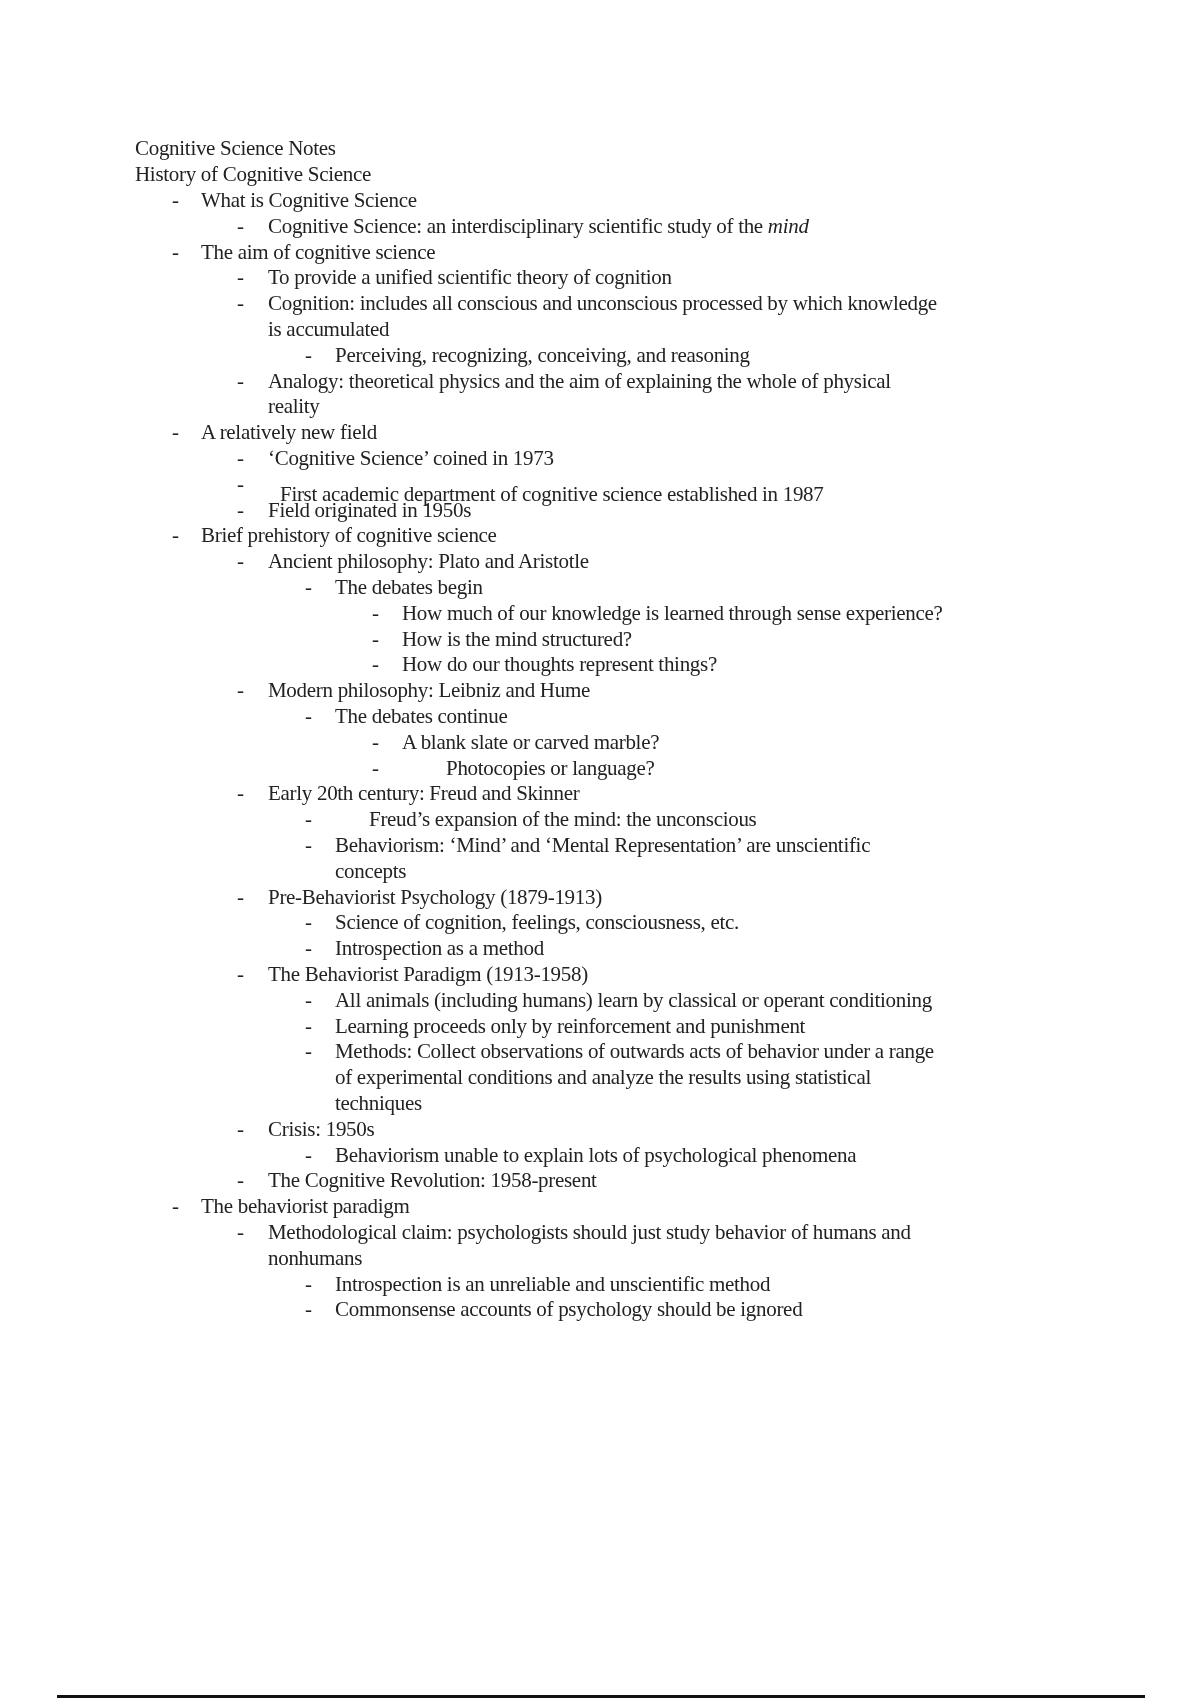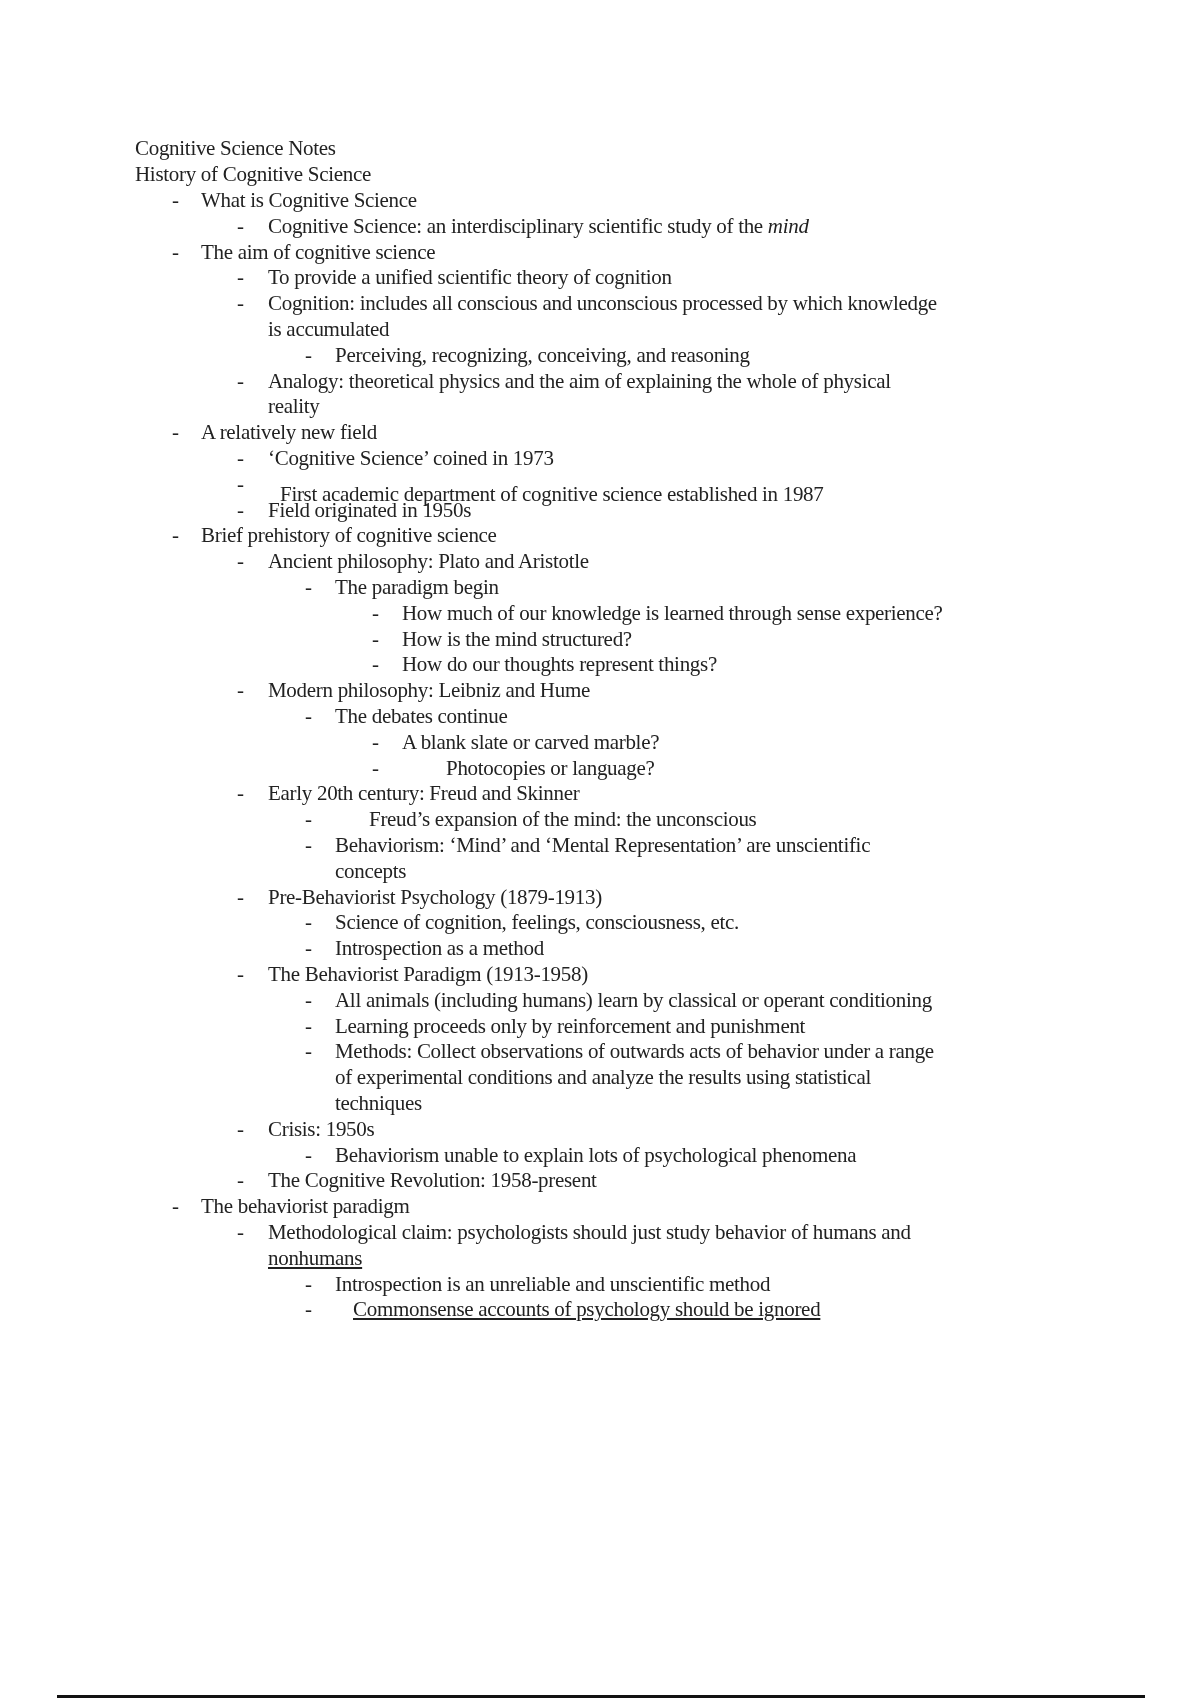--- a/index.html
+++ b/index.html
@@ -58,21 +58,21 @@
       <div class="line" style="left: 268px; top: 445px;"><span>‘Cognitive Science’ coined in 1973</span></div>
       <div class="dash" style="left: 237px; top: 471px;">-</div>
       <div class="line" style="left: 268px; top: 481px; margin-left: 12px;"><span>First academic department of cognitive science established in 1987</span></div>
       <div class="dash" style="left: 237px; top: 497px;">-</div>
       <div class="line" style="left: 268px; top: 497px;"><span>Field originated in 1950s</span></div>
       <div class="dash" style="left: 172px; top: 522px;">-</div>
       <div class="line" style="left: 201px; top: 522px;"><span>Brief prehistory of cognitive science</span></div>
       <div class="dash" style="left: 237px; top: 548px;">-</div>
       <div class="line" style="left: 268px; top: 548px;"><span>Ancient philosophy: Plato and Aristotle</span></div>
       <div class="dash" style="left: 305px; top: 574px;">-</div>
-      <div class="line" style="left: 335px; top: 574px;"><span>The paradigm begin</span></div>
+      <div class="line" style="left: 335px; top: 574px;"><span>The debates begin</span></div>
       <div class="dash" style="left: 372px; top: 600px;">-</div>
       <div class="line" style="left: 402px; top: 600px;"><span>How much of our knowledge is learned through sense experience?</span></div>
       <div class="dash" style="left: 372px; top: 626px;">-</div>
       <div class="line" style="left: 402px; top: 626px;"><span>How is the mind structured?</span></div>
       <div class="dash" style="left: 372px; top: 651px;">-</div>
       <div class="line" style="left: 402px; top: 651px;"><span>How do our thoughts represent things?</span></div>
       <div class="dash" style="left: 237px; top: 677px;">-</div>
       <div class="line" style="left: 268px; top: 677px;"><span>Modern philosophy: Leibniz and Hume</span></div>
       <div class="dash" style="left: 305px; top: 703px;">-</div>
       <div class="line" style="left: 335px; top: 703px;"><span>The debates continue</span></div>
@@ -106,20 +106,20 @@
       <div class="dash" style="left: 237px; top: 1116px;">-</div>
       <div class="line" style="left: 268px; top: 1116px;"><span>Crisis: 1950s</span></div>
       <div class="dash" style="left: 305px; top: 1142px;">-</div>
       <div class="line" style="left: 335px; top: 1142px;"><span>Behaviorism unable to explain lots of psychological phenomena</span></div>
       <div class="dash" style="left: 237px; top: 1167px;">-</div>
       <div class="line" style="left: 268px; top: 1167px;"><span>The Cognitive Revolution: 1958-present</span></div>
       <div class="dash" style="left: 172px; top: 1193px;">-</div>
       <div class="line" style="left: 201px; top: 1193px;"><span>The behaviorist paradigm</span></div>
       <div class="dash" style="left: 237px; top: 1219px;">-</div>
       <div class="line" style="left: 268px; top: 1219px;"><span>Methodological claim: psychologists should just study behavior of humans and</span></div>
-      <div class="line" style="left: 268px; top: 1245px; text-decoration: underline;">nonhumans</div>
+      <div class="line" style="left: 268px; top: 1245px;">nonhumans</div>
       <div class="dash" style="left: 305px; top: 1271px;">-</div>
       <div class="line" style="left: 335px; top: 1271px;"><span>Introspection is an unreliable and unscientific method</span></div>
       <div class="dash" style="left: 305px; top: 1296px;">-</div>
-      <div class="line" style="left: 353px; top: 1296px; text-decoration: underline;"><span>Commonsense accounts of psychology should be ignored</span></div>
+      <div class="line" style="left: 335px; top: 1296px;"><span>Commonsense accounts of psychology should be ignored</span></div>
     </div>
   <div class="rule"></div>
 </div>
 
 </body></html>

